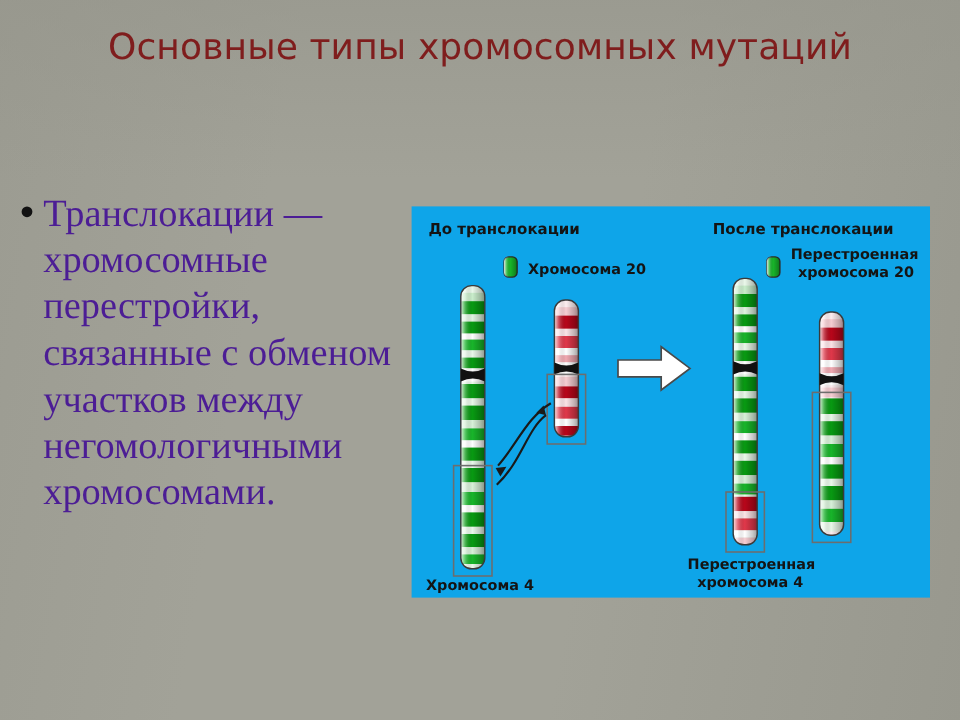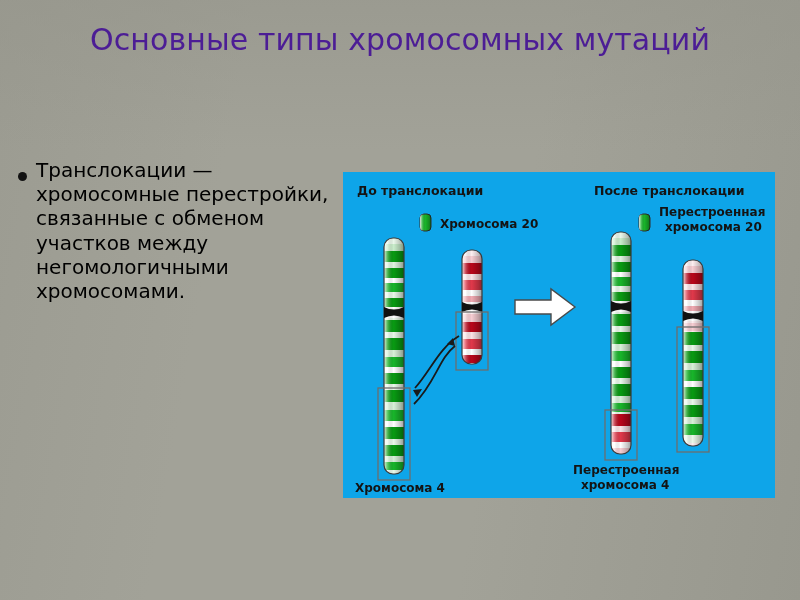--- a/index.html
+++ b/index.html
@@ -25,37 +25,37 @@
   }
   #slide:after{
     content:"";position:absolute;left:0;right:0;top:0;height:150px;
     background:linear-gradient(180deg, rgba(150,150,140,.62) 0%, rgba(150,150,140,0) 100%);
     pointer-events:none;
   }
 
   
   .title{
     position:absolute;left:40px;top:22px;width:720px;
-    text-align:center;color:#4c1d95;
+    text-align:center;color:#7f1d1d;
     font-size:30px;line-height:1.18;font-weight:400;
     letter-spacing:.1px;
     z-index:3;
   }
 
   
   .bullet{
     position:absolute;left:18px;top:158px;width:318px;
     display:flex;align-items:flex-start;gap:9px;z-index:3;
   }
   .bullet-dot{
     flex:0 0 auto;width:9px;height:9px;border-radius:50%;
     background:#121212;margin-top:14px;
   }
   .bullet-text{
-    color:#000000;font-size:20px;line-height:1.21;font-weight:400;
+    color:#4c1d95;font-size:32px;line-height:1.21;font-weight:400;font-family:Liberation Serif, serif;
   }
 
   
   #figure{
     position:absolute;left:343px;top:172px;width:432px;height:326px;
     background:#0ea5e9;z-index:4;
     box-shadow:0 0 0 0 rgba(0,0,0,0);
   }
   #figure svg{display:block;}
   .fig-label{font-family:"DejaVu Sans","Liberation Sans",sans-serif;}

